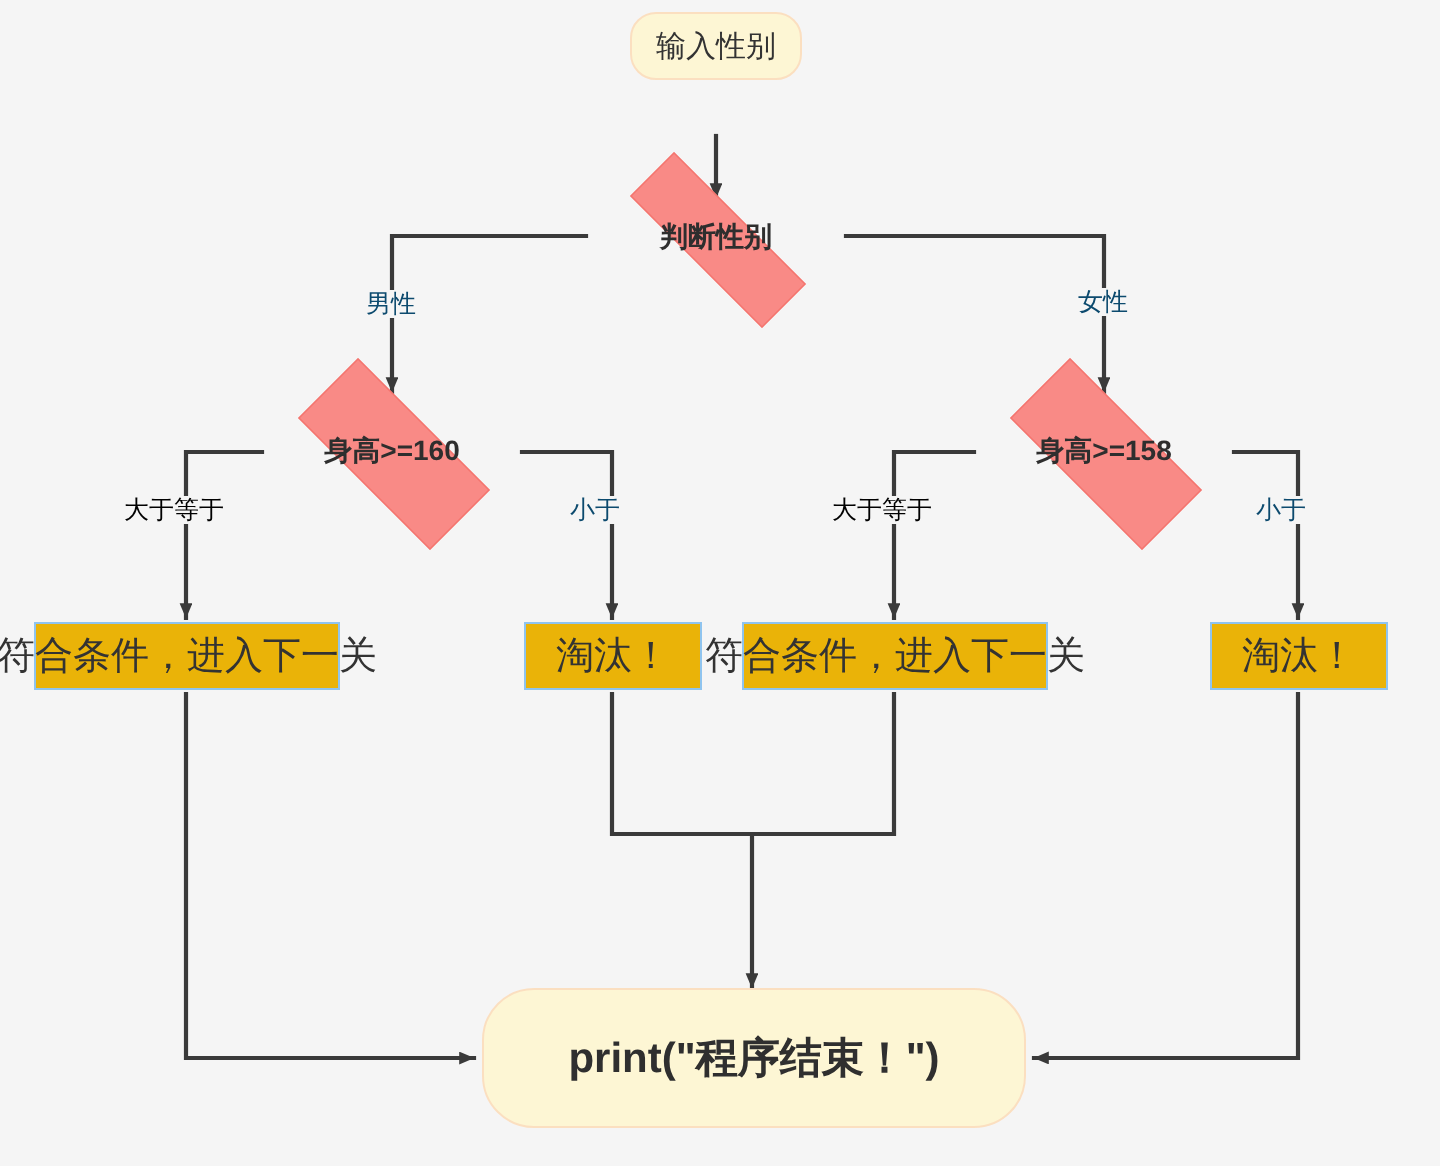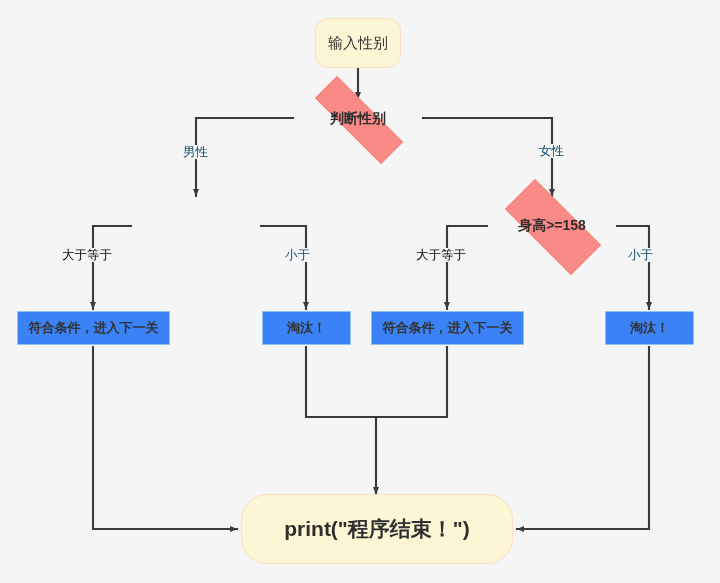--- a/index.html
+++ b/index.html
@@ -48,25 +48,24 @@
     border-radius: 13px;
   }
   .terminal-end {
     font-size: 21px;
     font-weight: bold;
     border-radius: 26px;
     color: #2f2f2f;
   }
   
   .process {
-    background: #3b82f6;
+    background: #eab308;
     border: 1.4px solid #8fc4ef;
     color: #333333;
-    font-size: 13px;
-    font-weight: bold;
+    font-size: 19px;
   }
   
   .decision {
     background: transparent;
     border: none;
   }
   .decision .dia-label {
     position: relative;
     z-index: 2;
     font-size: 14px;
@@ -124,29 +123,33 @@
 
       <path d="M306,347 L306,417 L447,417 L447,347" marker-end="none"></path>
       <path d="M376,417 L376,494"></path>
 
       <path d="M93,347 L93,529 L237,529"></path>
 
       <path d="M649,347 L649,529 L517,529"></path>
     </g>
   </svg>
 
-  <div class="node terminal terminal-start" style="left:315px; top:18px; width:86px; height:50px;">
+  <div class="node terminal terminal-start" style="left:315px; top:6px; width:86px; height:34px;">
     <span>输入性别</span>
   </div>
 
   <div class="node decision" style="left:293px; top:98px; width:130px; height:42px;justify-content:center;">
     <span class="dia-shape"></span>
     <span class="dia-label">判断性别</span>
   </div>
 
+  <div class="node decision" style="left:131px; top:197px; width:130px; height:58px;">
+    <span class="dia-shape"></span>
+    <span class="dia-label">身高&gt;=160</span>
+  </div>
 
   <div class="node decision" style="left:487px; top:197px; width:130px; height:58px;">
     <span class="dia-shape"></span>
     <span class="dia-label">身高&gt;=158</span>
   </div>
 
   <div class="node process" style="left:17px; top:311px; width:153px; height:34px;">
     <span>符合条件，进入下一关</span>
   </div>
 

